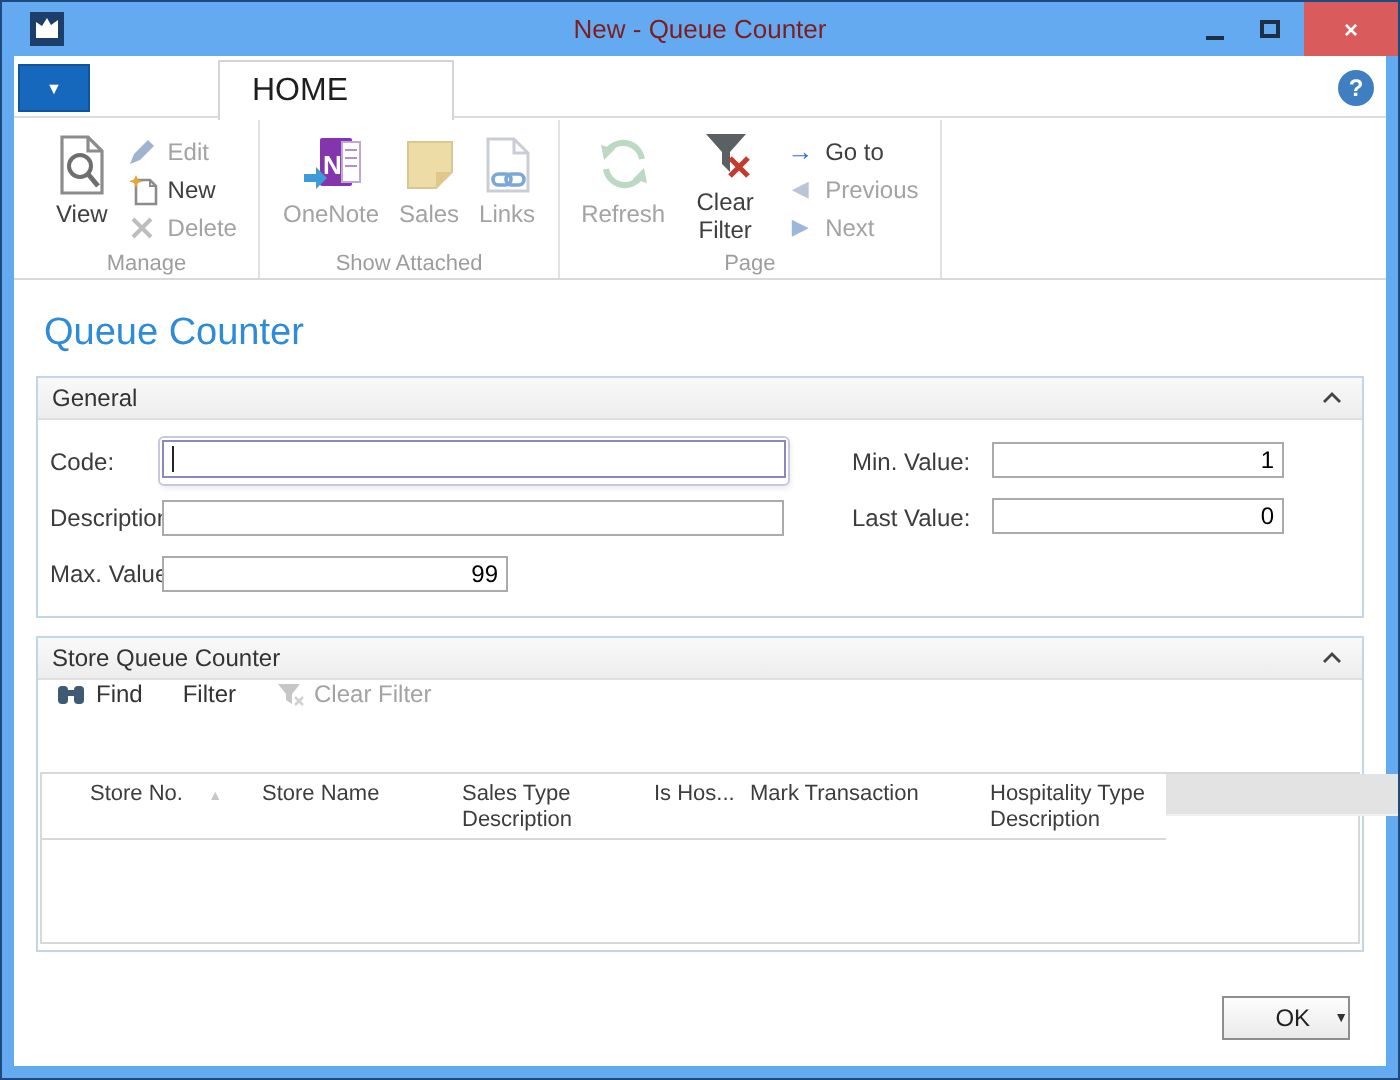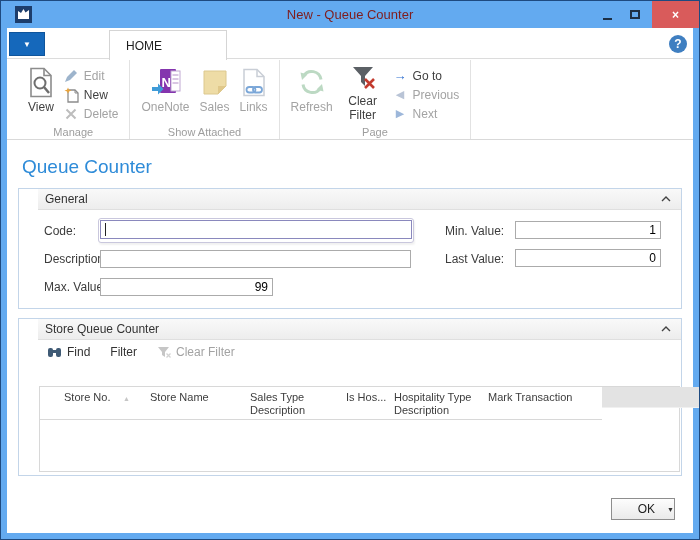--- a/index.html
+++ b/index.html
@@ -25,21 +25,21 @@
   .client { position:absolute; top:27px; left:6px; right:6px; bottom:6px; background:#fff; }
 
   
   .tabbar { position:absolute; top:0; left:0; right:0; height:31px; background:#fff;
             border-bottom:1px solid #dcdcdc; }
   .menu-btn { position:absolute; left:2px; top:4px; width:36px; height:24px; background:#1568bb;
               border:1px solid #0f559c; display:flex; align-items:center; justify-content:center; }
   .menu-btn .caret { color:#fff; font-size:8px; }
   .tab { position:absolute; left:102px; top:2px; width:118px; height:30px; background:#fff;
          border:1px solid #d5d5d5; border-bottom:none; display:flex; align-items:center;
-         padding-left:16px; font-size:12px; color:#1e1e1e; }
+         padding-left:16px; font-size:16px; color:#1e1e1e; }
   .help-btn { position:absolute; right:6px; top:7px; width:18px; height:18px; border-radius:50%;
               background:#3f7fc1; color:#fff; font-size:12px; font-weight:bold; text-align:center;
               line-height:18px; }
 
   
   .ribbon { position:absolute; top:32px; left:0; right:0; height:80px; background:#fff;
             border-bottom:1px solid #d9d9d9; display:flex; padding-left:10px; }
   .rgroup { position:relative; display:flex; padding:2px 6px 16px 6px; border-right:1px solid #e2e2e2; }
   .rgroup-label { position:absolute; bottom:1px; left:0; right:0; text-align:center;
                   font-size:11px; color:#9d9d9d; }
@@ -51,21 +51,21 @@
             color:#3f3f3f; padding:0 5px; }
   .rsmall .si { width:15px; display:flex; justify-content:center; }
   .dis { color:#a3a3a3 !important; }
   .arrow-goto { color:#2f6fd0; font-size:13px; font-weight:bold; }
   .arrow-prev { color:#b9c4d6; font-size:11px; }
   .arrow-next { color:#9db7da; font-size:11px; }
 
   
   .page-title { position:absolute; top:128px; left:15px; font-size:19px; color:#2e8bd8; }
 
-  .section { position:absolute; left:11px; right:11px; border:1px solid #c3d5e9; background:#fff;padding-left:19px; }
+  .section { position:absolute; left:11px; right:11px; border:1px solid #c3d5e9; background:#fff; }
   .sec-general { top:160px; height:121px; }
   .sec-store   { top:290px; height:158px; }
   .sec-header { height:21px; background:linear-gradient(#f9f9f9,#ededed);
                 border-bottom:1px solid #dfdfdf; display:flex; align-items:center;
                 padding:0 10px 0 7px; font-size:12px; color:#333; }
   .sec-header .sec-title { flex:1; }
   .sec-body { position:relative; height:calc(100% - 21px); }
 
   .lbl { position:absolute; font-size:12px; color:#3c3c3c; line-height:18px; }
   .txt { position:absolute; border:1px solid #ababab; height:18px; font-size:12px;
@@ -79,21 +79,21 @@
   .code-input { position:absolute; left:1px; top:1px; width:312px; height:19px;
                 border:1px solid #8a88bd; font-size:12px; padding:0 4px; outline:none;
                 font-family:"Liberation Sans", sans-serif; }
   .caret-bar { position:absolute; left:6px; top:4px; width:1px; height:13px; background:#222; }
   .i-desc { left:62px; top:40px; width:311px; }
   .i-max  { left:62px; top:68px; width:173px; }
   .i-min  { left:477px; top:11px; width:146px; }
   .i-last { left:477px; top:39px; width:146px; }
 
   
-  .s-toolbar { display:flex; align-items:center; height:23px; padding-left:9px; font-size:12px; color:#333; }
+  .s-toolbar { display:flex; align-items:flex-start; height:23px; padding-left:9px; font-size:12px; color:#333; }
   .tb-item { display:flex; align-items:center; gap:5px; margin-right:20px; }
   .grid { position:absolute; top:46px; left:1px; right:1px; bottom:3px;
           border:1px solid #d8d8d8; display:flex; flex-direction:row; background:#fff; }
   .g-header { display:flex; height:33px; border-bottom:1px solid #d8d8d8; }
   .gc { font-size:11px; color:#3d3d3d; line-height:13px; padding-top:4px; position:relative; }
   .c1 { width:104px; padding-left:24px; }
   .c2 { width:100px; padding-left:6px; }
   .c3 { width:86px;  padding-left:6px; }
   .c4 { width:96px;  padding-left:6px; }
   .c5 { width:48px;  padding-left:6px; }
@@ -346,25 +346,25 @@
             </div>
             <div class="gc c2">
               <span>Store Name</span>
             </div>
             <div class="gc c4">
               <span>Sales Type Description</span>
             </div>
             <div class="gc c5">
               <span>Is Hos...</span>
             </div>
+            <div class="gc c7">
+              <span>Mark Transaction</span>
+            </div>
             <div class="gc c6">
               <span>Hospitality Type Description</span>
-            </div>
-            <div class="gc c7">
-              <span>Mark Transaction</span>
             </div>
           </div>
 
           <div class="g-row sel">
             <div class="gc c1 cell"></div>
             <div class="gc c2 cell"></div>
             <div class="gc c3 cell"></div>
             <div class="gc c4 cell"></div>
             <div class="gc c5" style="padding-top:0;">
               <div class="checkbox"></div>

